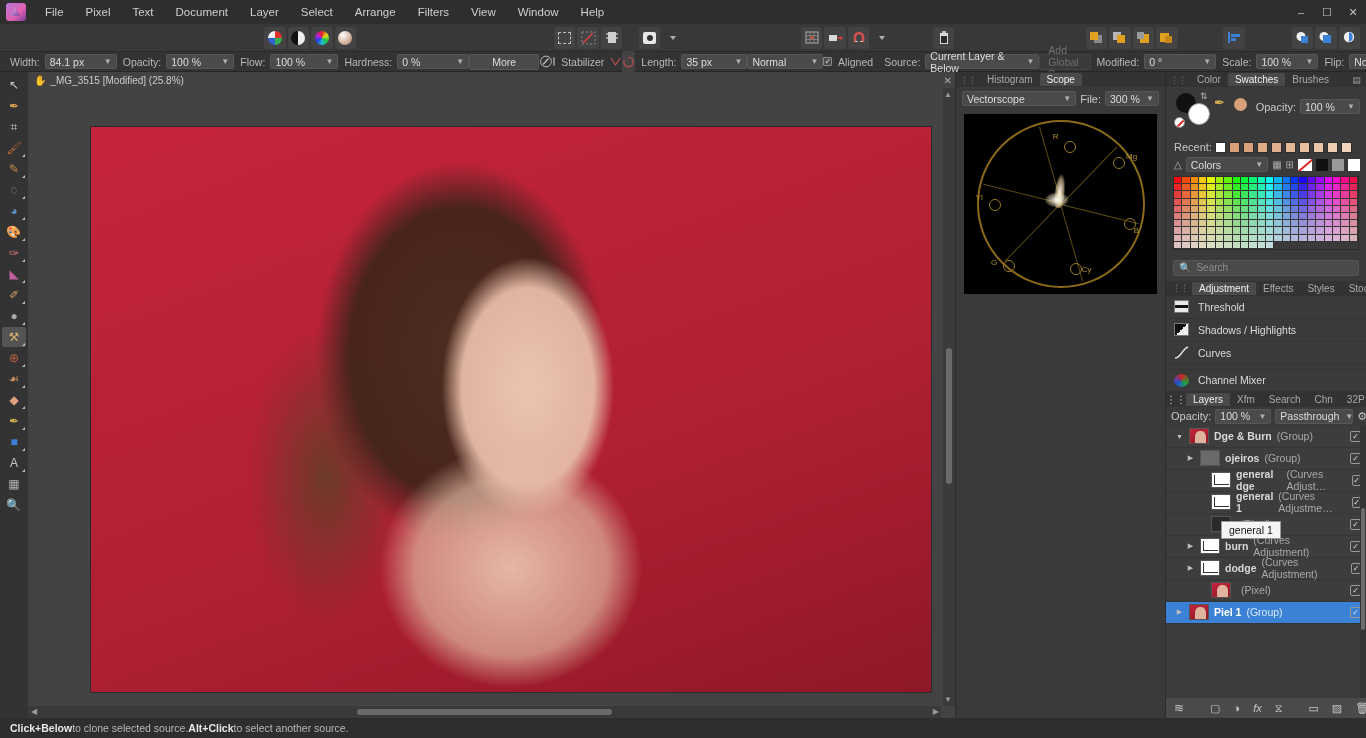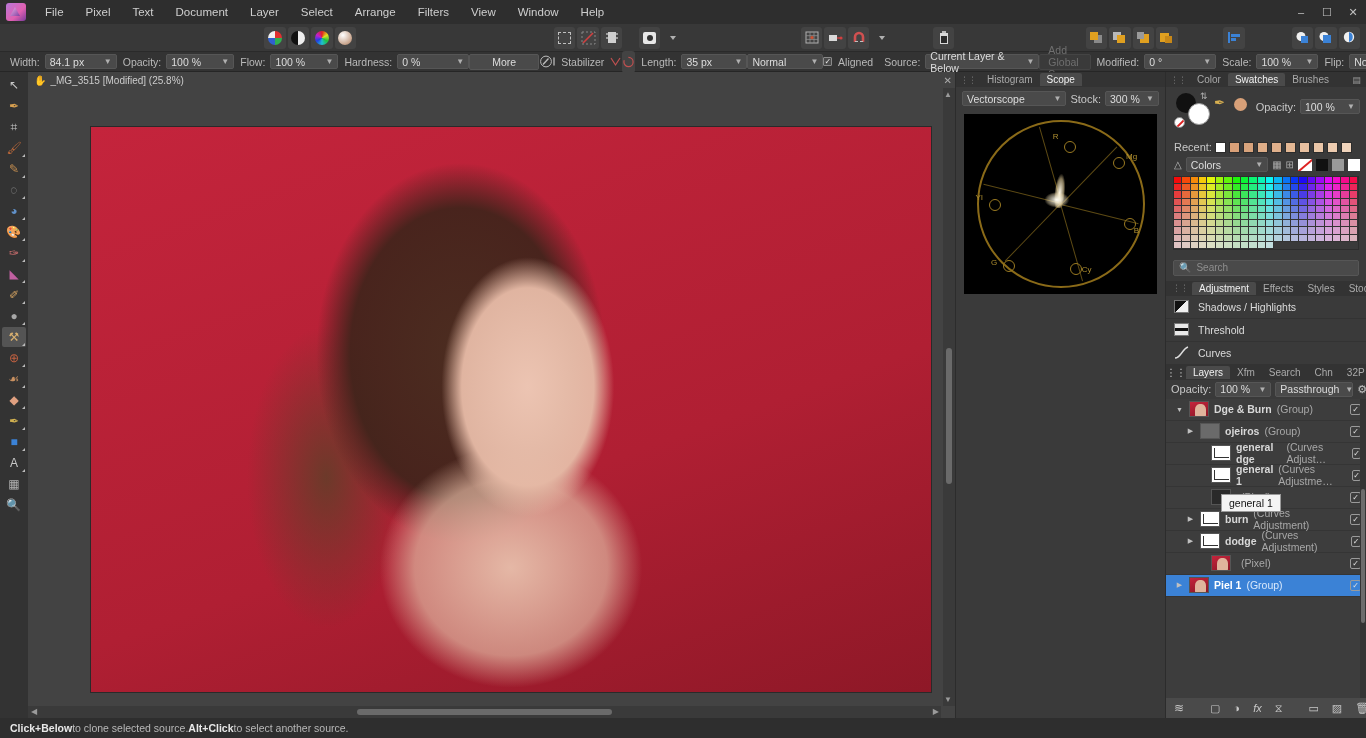--- a/index.html
+++ b/index.html
@@ -452,21 +452,21 @@
       <div class="paneltabs">
         <span class="grip">⋮⋮</span>
         <span class="ptab">Histogram</span>
         <span class="ptab active">Scope</span>
       </div>
       <div class="scoperow">
         <div class="field" style="flex:1;min-width:0">
           <span>Vectorscope</span>
           <span class="fcaret">▼</span>
         </div>
-        <span class="lbl">Stock:</span>
+        <span class="lbl">File:</span>
         <div class="field" style="min-width:54px">
           <span>300 %</span>
           <span class="fcaret">▼</span>
         </div>
       </div>
       <div class="vscope">
         <div class="vcircle"></div>
         <div class="vspoke" style="transform:rotate(14deg)"></div>
         <div class="vspoke" style="transform:rotate(74deg)"></div>
         <div class="vspoke" style="transform:rotate(134deg)"></div>
@@ -766,38 +766,42 @@
       <div class="paneltabs" style="padding-left:2px">
         <span class="grip">⋮⋮</span>
         <span class="ptab active">Adjustment</span>
         <span class="ptab">Effects</span>
         <span class="ptab">Styles</span>
         <span class="ptab">Stock</span>
       </div>
 
       <div class="adjlist">
         <div class="adjitem">
+          <div class="adjicon" style="background:linear-gradient(#e8e8e8 33%,#111 33% 66%,#e8e8e8 66%)"></div>
+          <span>Threshold</span>
+        </div>
+        <div class="adjitem">
           <div class="adjicon" style="background:linear-gradient(135deg,#111 50%,#f0f0f0 50%)"></div>
           <span>Shadows / Highlights</span>
-        </div>
-        <div class="adjitem">
-          <div class="adjicon" style="background:linear-gradient(#e8e8e8 33%,#111 33% 66%,#e8e8e8 66%)"></div>
-          <span>Threshold</span>
         </div>
         <div class="adjitem">
           <div class="adjicon" style="border:none;position:relative">
             <svg width="15" height="13" viewBox="0 0 15 13">
                 <path d="M1 12 C7 12, 8 3, 14 1" stroke="#ddd" stroke-width="1.4" fill="none"></path>
               </svg>
           </div>
           <span>Curves</span>
         </div>
       </div>
 
 
+      <div class="adjitem" style="border-top:1px solid #333;margin-top:4px">
+        <div class="adjicon" style="border:none;border-radius:50%;background:conic-gradient(#d02020,#20a040,#2050d0,#d02020)"></div>
+        <span>Channel Mixer</span>
+      </div>
 
       <div class="layershead">
         <span class="grip">⋮⋮</span>
         <span class="ptab active">Layers</span>
         <span class="ptab">Xfm</span>
         <span class="ptab">Search</span>
         <span class="ptab">Chn</span>
         <span class="ptab">32P</span>
 
       </div>

